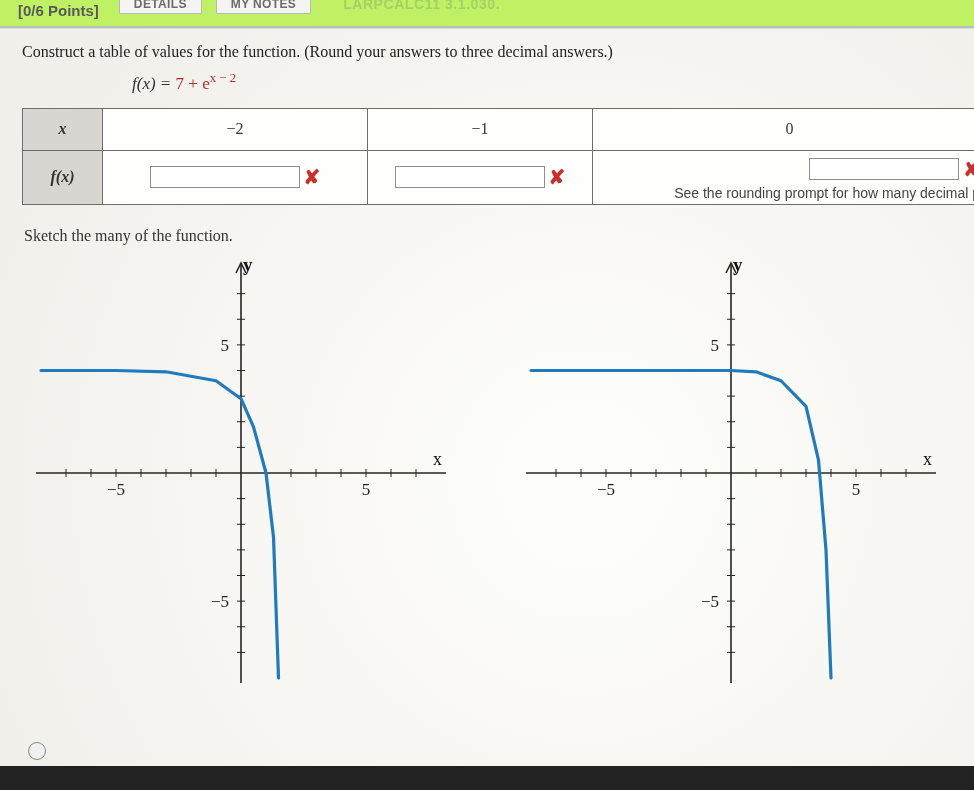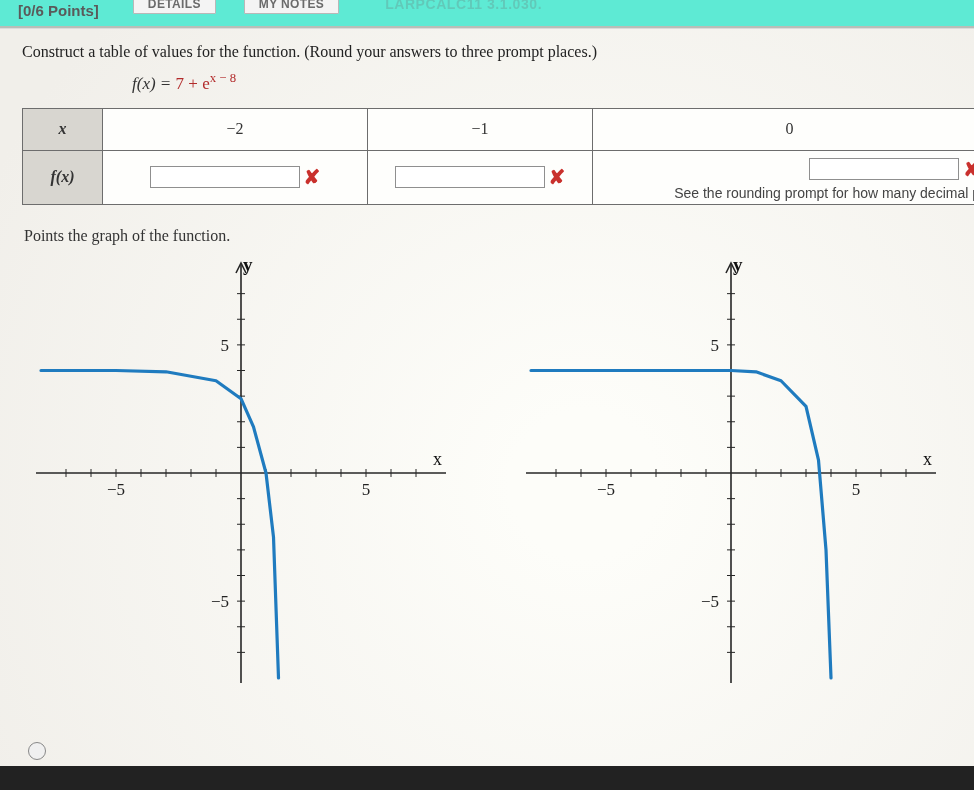--- a/index.html
+++ b/index.html
@@ -7,23 +7,23 @@
     font-family: Arial, Helvetica, sans-serif;
     background: #e8ebee;
     width: 974px;
     height: 790px;
     overflow: hidden;
     color: #333;
   }
   .top-bar {
     display: flex;
     align-items: center;
-    gap: 28px;
+    gap: 14px;
     padding: 0 18px 6px 18px;
-    background: #5eead4;
+    background: #bef264;
     border-bottom: 2px solid #b8beb8;
     height: 28px;
   }
   .points-label {
     font-weight: bold;
     font-size: 15px;
     color: #5a5a5a;
     margin-right: 6px;
   }
   .tab-btn {
@@ -170,24 +170,24 @@
 
 <div class="top-bar">
   <span class="points-label">[0/6 Points]</span>
   <button class="tab-btn">DETAILS</button>
   <button class="tab-btn">MY NOTES</button>
   <span class="source-label">LARPCALC11 3.1.030.</span>
 </div>
 
 <div class="content">
 
-  <div class="prompt">Construct a table of values for the function. (Round your answers to three prompt places.)</div>
+  <div class="prompt">Construct a table of values for the function. (Round your answers to three decimal answers.)</div>
 
   <div class="formula">
-    <span>f(x) = </span><span class="rhs">7 + e</span><sup>x − 8</sup>
+    <span>f(x) = </span><span class="rhs">7 + e</span><sup>x − 2</sup>
   </div>
 
   <table class="vals">
     <tbody>
         <tr>
       <th class="rowhead">x</th>
       <td class="xcell col1">−2</td>
       <td class="xcell col2">−1</td>
       <td class="xcell col3">0</td>
     </tr>
@@ -211,21 +211,21 @@
             <input class="answer-input" style="">
             <span class="x-mark">✘</span>
           </div>
           <span class="hint">See the rounding prompt for how many decimal p</span>
         </div>
       </td>
     </tr>
   </tbody>
     </table>
 
-  <div class="sketch-prompt">Points the graph of the function.</div>
+  <div class="sketch-prompt">Sketch the many of the function.</div>
 
   <div class="graphs">
     <div class="graph-box">
       <svg width="430" height="440" viewBox="0 0 430 440">
           <line x1="10" y1="220" x2="420" y2="220" stroke="#262626" stroke-width="1.6"></line>
           <line x1="215" y1="12" x2="215" y2="430" stroke="#262626" stroke-width="1.6"></line>
           <polyline points="210,20 215,10 220,20" fill="none" stroke="#262626" stroke-width="1.6"></polyline>
           <line x1="40" y1="216" x2="40" y2="224" stroke="#262626" stroke-width="1"></line>
           <line x1="211" y1="399.375" x2="219" y2="399.375" stroke="#262626" stroke-width="1"></line>
           <line x1="65" y1="216" x2="65" y2="224" stroke="#262626" stroke-width="1"></line>

